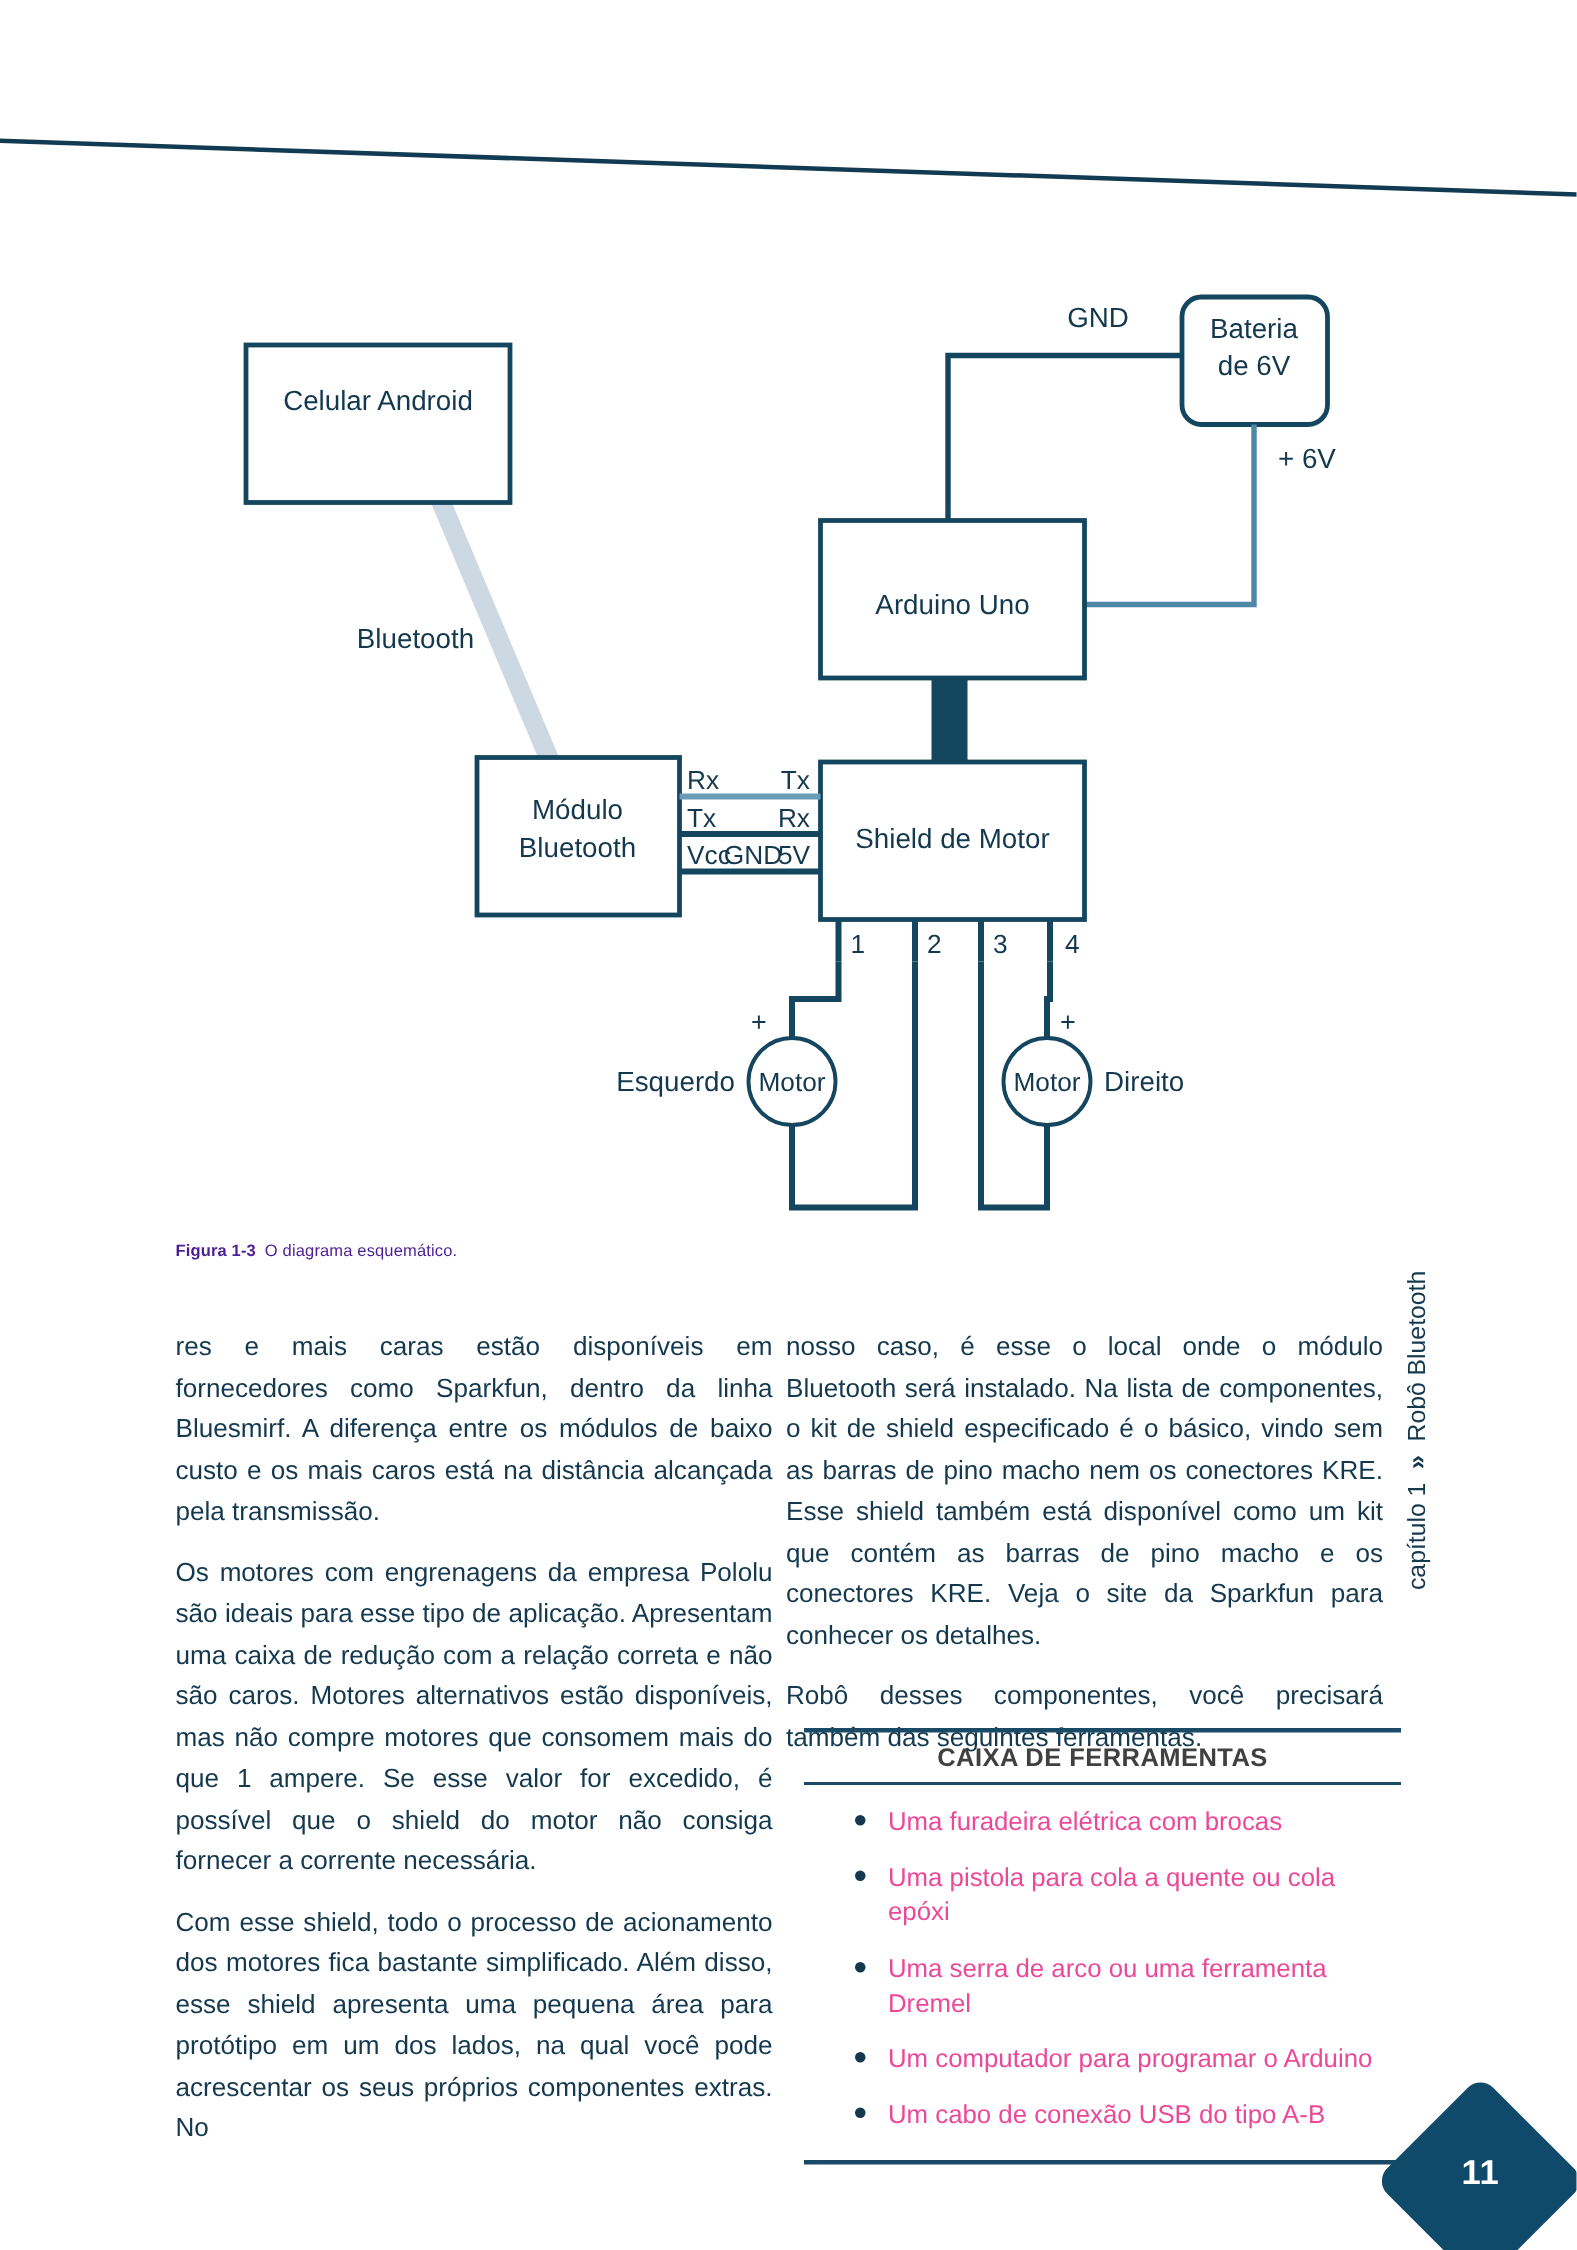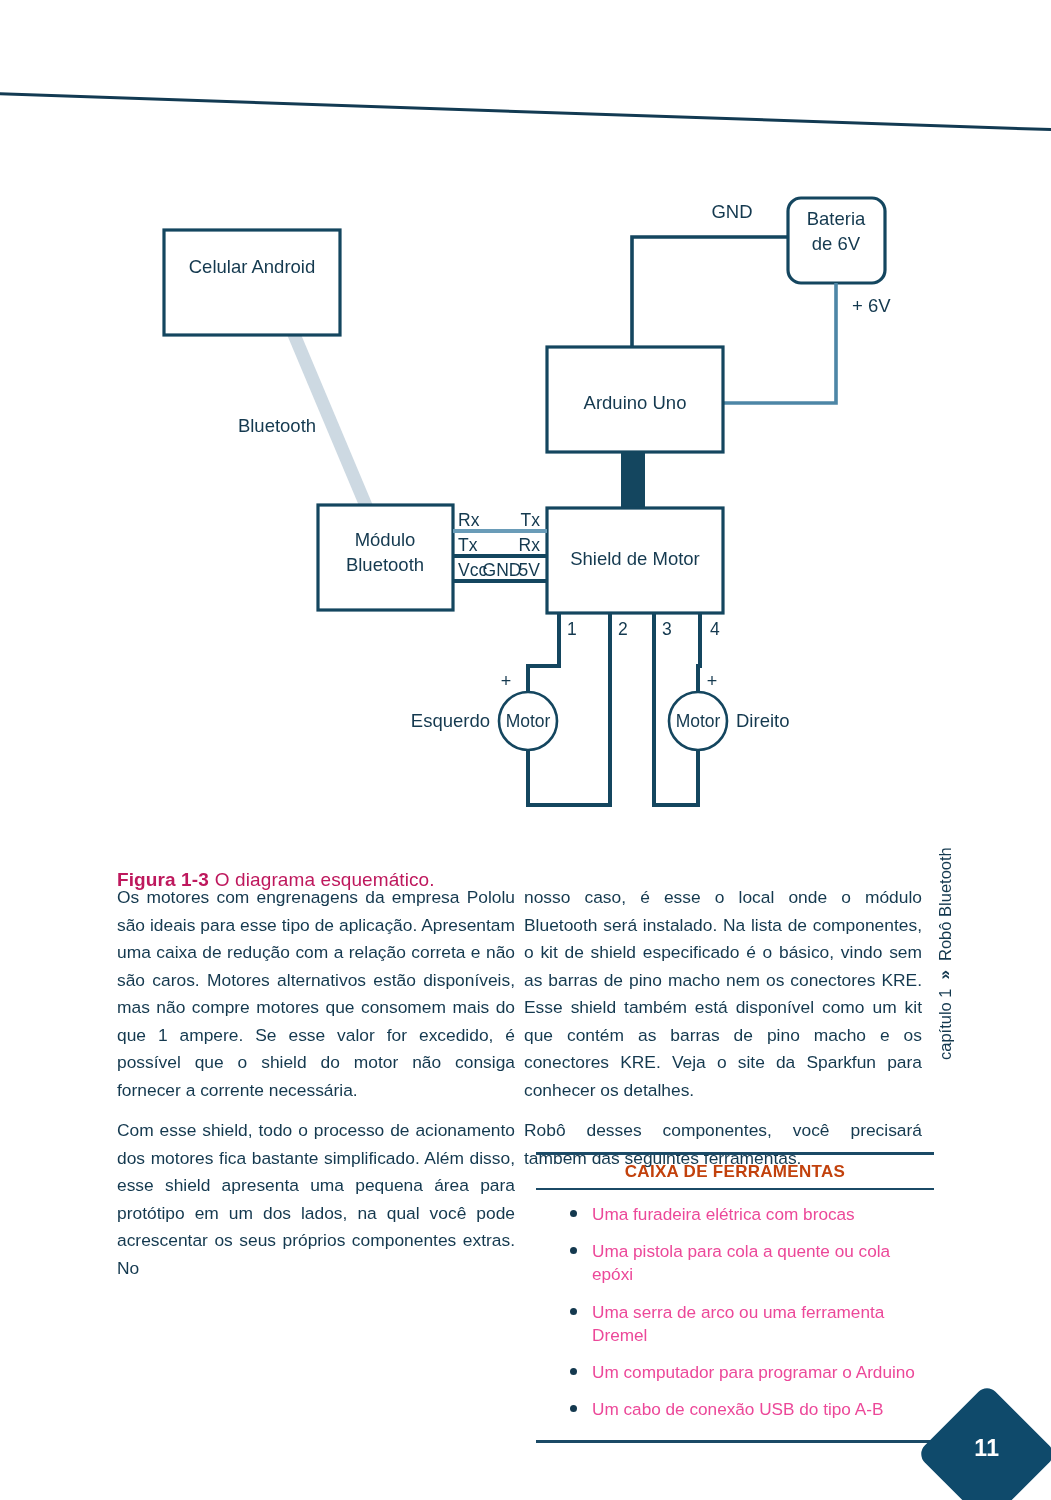--- a/index.html
+++ b/index.html
@@ -35,23 +35,23 @@
     top: 175px;
     width: 830px;
     height: 640px;
   }
   .figure svg { display: block; }
 
   
   .fig-caption {
     position: absolute;
     left: 117px;
-    top: 869px;
-    font-size: 19px;
-    color: #be185d;
+    top: 828px;
+    font-size: 11px;
+    color: #4c1d95;
     letter-spacing: 0.1px;
   }
   .fig-caption .fignum {
     font-weight: bold;
   }
   .fig-caption .figtext {
     font-weight: normal;
     margin-left: 6px;
   }
 
@@ -83,21 +83,21 @@
   .tb-rule-top {
     height: 3px;
     background: #1b4a66;
     width: 100%;
   }
   .tb-title {
     text-align: center;
     font-weight: bold;
     font-size: 17px;
     letter-spacing: 0.3px;
-    color: #c2410c;
+    color: #404040;
     padding: 7px 0 6px 0;
   }
   .tb-rule-mid {
     height: 2px;
     background: #1b4a66;
     width: 100%;
   }
   .tb-list {
     list-style: none;
     margin: 0;
@@ -258,20 +258,21 @@
     <text x="602" y="512" text-anchor="middle" font-family="Liberation Sans, sans-serif" font-size="18" fill="#14394f">+</text>
     <text x="626" y="552" text-anchor="start" font-family="Liberation Sans, sans-serif" font-size="18.5" fill="#14394f">Direito</text>
   </svg>
 </div>
 
 <div class="fig-caption">
   <span class="fignum">Figura 1-3</span><span class="figtext">O diagrama esquemático.</span>
 </div>
 
 <div class="col col-left">
+  <p>res e mais caras estão disponíveis em fornecedores como Sparkfun, dentro da linha Bluesmirf. A diferença entre os módulos de baixo custo e os mais caros está na distância alcançada pela transmissão.</p>
   <p>Os motores com engrenagens da empresa Pololu são ideais para esse tipo de aplicação. Apresentam uma caixa de redução com a relação correta e não são caros. Motores alternativos estão disponíveis, mas não compre motores que consomem mais do que 1 ampere. Se esse valor for excedido, é possível que o shield do motor não consiga fornecer a corrente necessária.</p>
   <p>Com esse shield, todo o processo de acionamento dos motores fica bastante simplificado. Além disso, esse shield apresenta uma pequena área para protótipo em um dos lados, na qual você pode acrescentar os seus próprios componentes extras. No</p>
 </div>
 
 <div class="col col-right">
   <p>nosso caso, é esse o local onde o módulo Bluetooth será instalado. Na lista de componentes, o kit de shield especificado é o básico, vindo sem as barras de pino macho nem os conectores KRE. Esse shield também está disponível como um kit que contém as barras de pino macho e os conectores KRE. Veja o site da Sparkfun para conhecer os detalhes.</p>
   <p>Robô desses componentes, você precisará também das seguintes ferramentas.</p>
 </div>
 
 <div class="toolbox">

